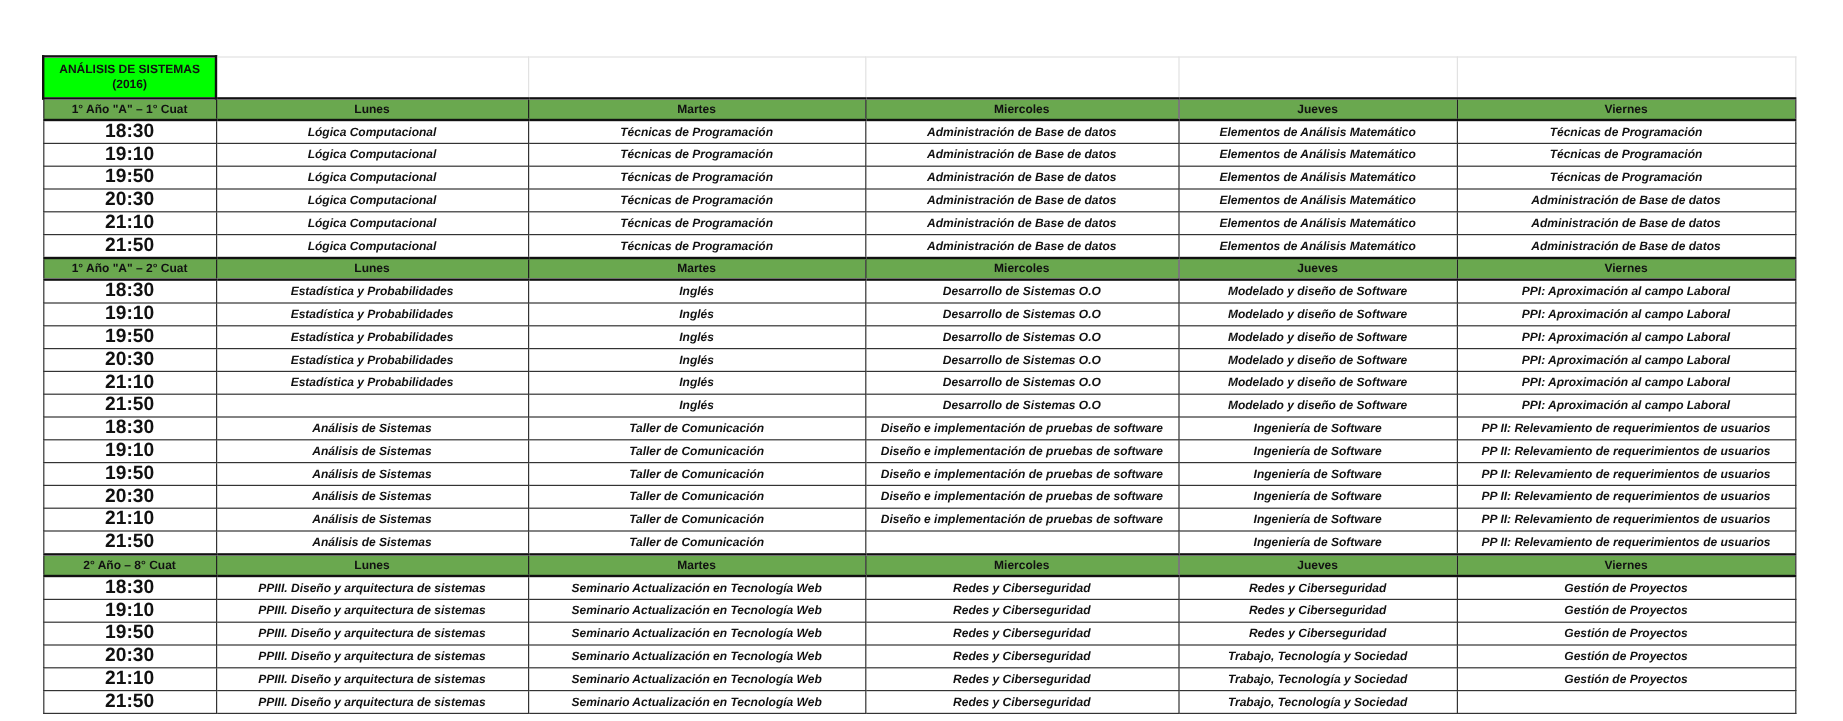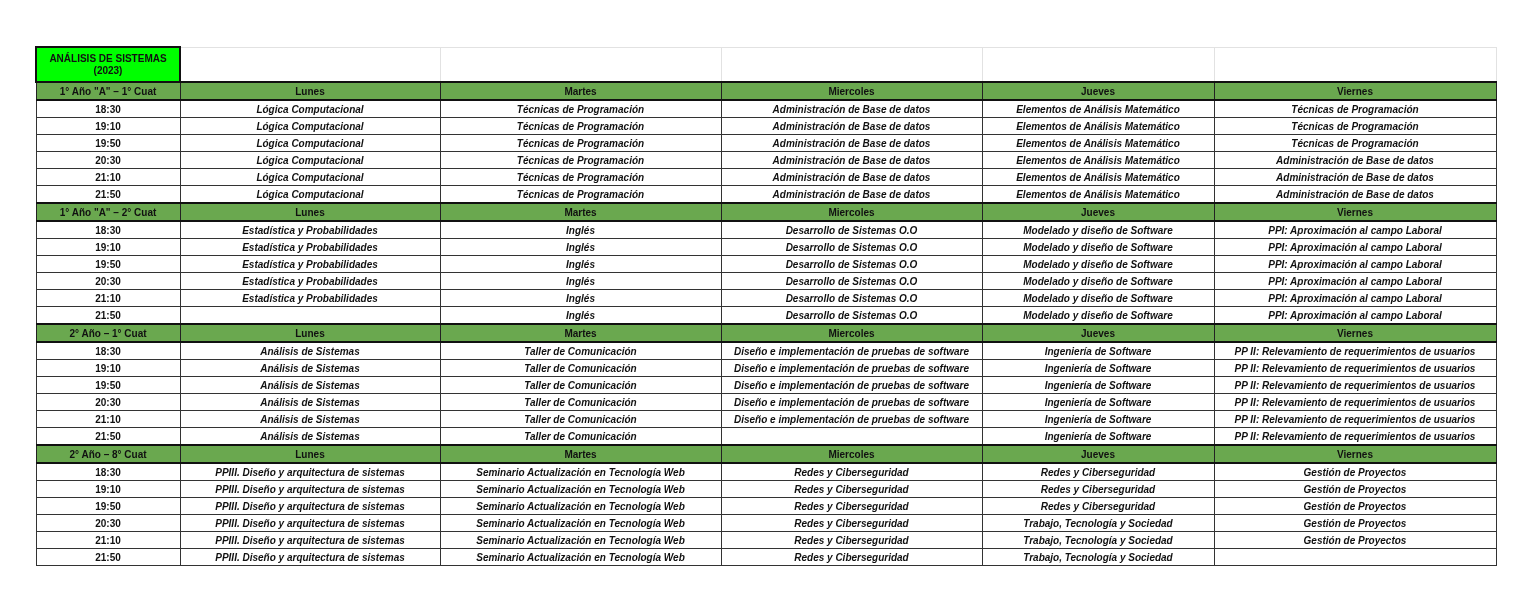--- a/index.html
+++ b/index.html
@@ -4,39 +4,39 @@
 <style>
   html, body { margin:0; padding:0; background:#ffffff; }
   body { width:1536px; height:601px; position:relative; font-family:"Liberation Sans", sans-serif; }
   .sheet { position:absolute; left:35px; top:46px; border-collapse:collapse; table-layout:fixed; }
   .sheet td { padding:0; text-align:center; vertical-align:middle; font-size:10px; font-weight:bold; color:#111; white-space:nowrap; overflow:hidden; }
   .title-row td { height:33px; border:1px solid #e2e2e2; }
   .title-cell { background:#00ff00; border:2px solid #111 !important; font-size:11px; line-height:12px; color:#1a1a1a; }
   .hdr td { background:#6aa84f; height:16px; border:1px solid #222; border-top:2px solid #111; border-bottom:2px solid #111; font-weight:bold; }
   .row td { height:16px; border:1px solid #333; background:#fff; }
   .row td.subj { font-style:italic; }
-  .row td.time { font-size:10px; }
+  .row td.time { font-size:16px; }
 </style>
 </head>
 <body>
 
 <table class="sheet">
   <colgroup>
     <col style="width:144px">
       <col style="width:260px">
       <col style="width:281px">
       <col style="width:261px">
       <col style="width:232px">
       <col style="width:282px">
   </colgroup>
   <tbody id="sheet-body">
     <tr class="title-row">
       <td class="title-cell">
         <div>ANÁLISIS DE SISTEMAS</div>
-        <div>(2023)</div>
+        <div>(2016)</div>
       </td>
       <td></td>
       <td></td>
       <td></td>
       <td></td>
       <td></td>
     </tr>
   <tr class="hdr">
         <td>1° Año "A" – 1° Cuat</td>
         <td>Lunes</td>
@@ -142,28 +142,20 @@
         <td class="subj">PPI: Aproximación al campo Laboral</td>
       </tr>
       <tr class="row">
         <td class="time">21:50</td>
         <td class="subj"></td>
         <td class="subj">Inglés</td>
         <td class="subj">Desarrollo de Sistemas O.O</td>
         <td class="subj">Modelado y diseño de Software</td>
         <td class="subj">PPI: Aproximación al campo Laboral</td>
       </tr>
-      <tr class="hdr">
-        <td>2° Año – 1° Cuat</td>
-        <td>Lunes</td>
-        <td>Martes</td>
-        <td>Miercoles</td>
-        <td>Jueves</td>
-        <td>Viernes</td>
-      </tr>
       <tr class="row">
         <td class="time">18:30</td>
         <td class="subj">Análisis de Sistemas</td>
         <td class="subj">Taller de Comunicación</td>
         <td class="subj">Diseño e implementación de pruebas de software</td>
         <td class="subj">Ingeniería de Software</td>
         <td class="subj">PP II: Relevamiento de requerimientos de usuarios</td>
       </tr>
       <tr class="row">
         <td class="time">19:10</td>

